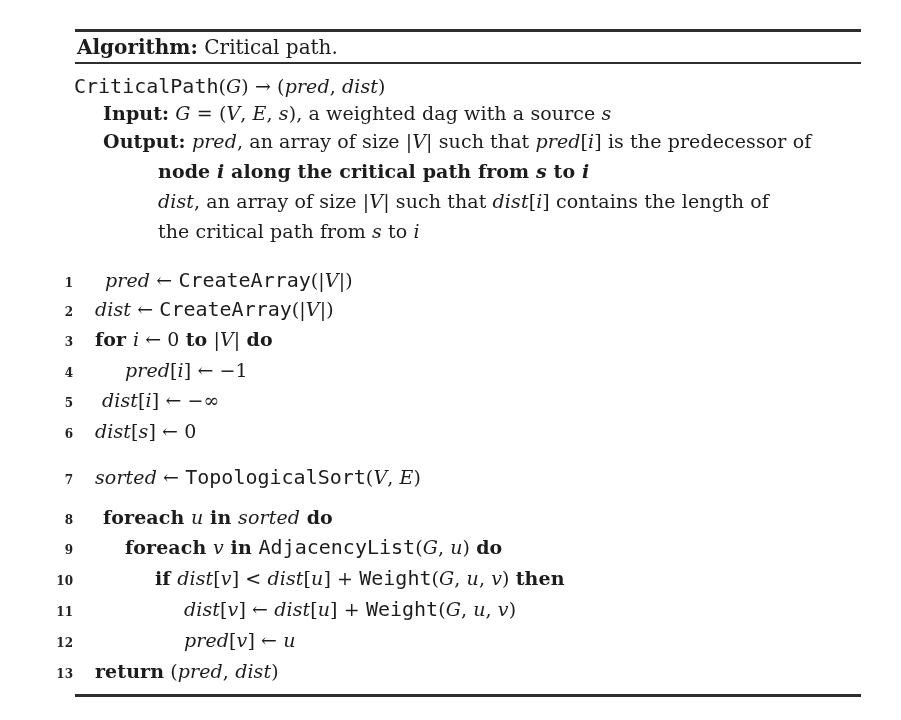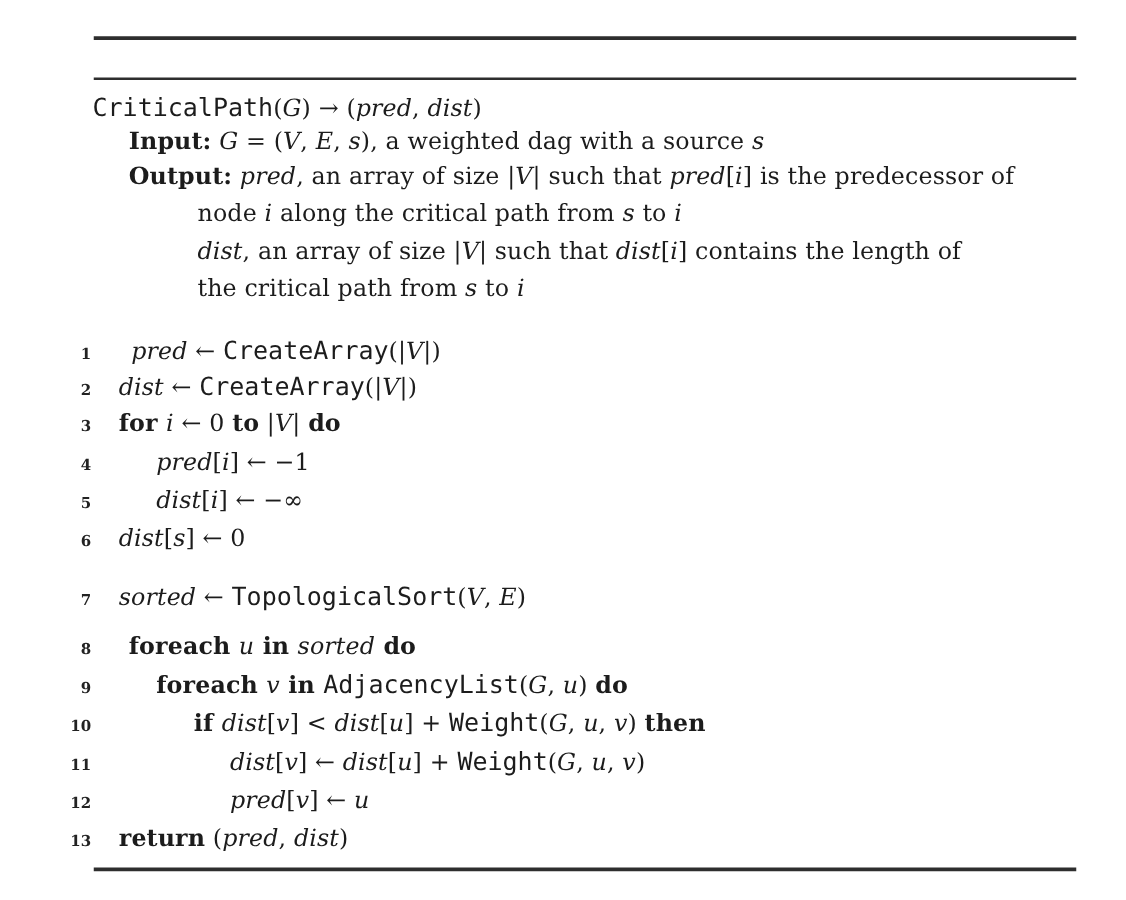--- a/index.html
+++ b/index.html
@@ -56,35 +56,36 @@
     color: #222222;
     letter-spacing: 0;
   }
   .cap-bold { font-weight: bold; }
 </style>
 </head>
 <body>
 
 <div id="canvas">
   <div id="rule-top" class="rule"></div>
+  <div id="caption-line"><span class="cap-bold">Algorithm:</span><span> Critical path.</span></div>
   <div id="rule-mid" class="rule"></div>
   <div id="header-block">
       <div class="line" style="left: 74px; top: 72px;"><span class="t-fn">CriticalPath</span><span class="t-txt">(</span><span class="t-var">G</span><span class="t-txt">) → (</span><span class="t-var">pred</span><span class="t-txt">, </span><span class="t-var">dist</span><span class="t-txt">)</span></div>
       <div class="line" style="left: 103px; top: 99px;"><span class="t-kw">Input:</span><span class="t-txt"> </span><span class="t-var">G</span><span class="t-txt"> = (</span><span class="t-var">V</span><span class="t-txt">, </span><span class="t-var">E</span><span class="t-txt">, </span><span class="t-var">s</span><span class="t-txt">), a weighted dag with a source </span><span class="t-var">s</span></div>
       <div class="line" style="left: 103px; top: 127px;"><span class="t-kw">Output:</span><span class="t-txt"> </span><span class="t-var">pred</span><span class="t-txt">, an array of size |</span><span class="t-var">V</span><span class="t-txt">| such that </span><span class="t-var">pred</span><span class="t-txt">[</span><span class="t-var">i</span><span class="t-txt">] is the predecessor of</span></div>
-      <div class="line" style="left: 158px; top: 157px;"><span class="t-txt">node </span><span class="t-var">i</span><span class="t-txt"> along the critical path from </span><span class="t-var">s</span><span class="t-txt"> to </span><span class="t-var">i</span></div>
+      <div class="line" style="left: 158px; top: 157px; font-weight: bold;"><span class="t-txt">node </span><span class="t-var">i</span><span class="t-txt"> along the critical path from </span><span class="t-var">s</span><span class="t-txt"> to </span><span class="t-var">i</span></div>
       <div class="line" style="left: 158px; top: 187px;"><span class="t-var">dist</span><span class="t-txt">, an array of size |</span><span class="t-var">V</span><span class="t-txt">| such that </span><span class="t-var">dist</span><span class="t-txt">[</span><span class="t-var">i</span><span class="t-txt">] contains the length of</span></div>
       <div class="line" style="left: 158px; top: 217px;"><span class="t-txt">the critical path from </span><span class="t-var">s</span><span class="t-txt"> to </span><span class="t-var">i</span></div>
     </div>
   <div id="code-block">
       <div class="line" style="left: 40px; top: 266px;"><span class="lineno">1</span><span style="margin-left: 32px;"><span class="t-var">pred</span><span class="t-txt"> ← </span><span class="t-fn">CreateArray</span><span class="t-txt">(|</span><span class="t-var">V</span><span class="t-txt">|)</span></span></div>
       <div class="line" style="left: 40px; top: 295px;"><span class="lineno">2</span><span style="margin-left: 22px;"><span class="t-var">dist</span><span class="t-txt"> ← </span><span class="t-fn">CreateArray</span><span class="t-txt">(|</span><span class="t-var">V</span><span class="t-txt">|)</span></span></div>
       <div class="line" style="left: 40px; top: 325px;"><span class="lineno">3</span><span style="margin-left: 22px;"><span class="t-kw">for </span><span class="t-var">i</span><span class="t-txt"> ← 0 </span><span class="t-kw">to</span><span class="t-txt"> |</span><span class="t-var">V</span><span class="t-txt">| </span><span class="t-kw">do</span></span></div>
       <div class="line" style="left: 40px; top: 356px;"><span class="lineno">4</span><span style="margin-left: 52px; text-align: center;"><span class="t-var">pred</span><span class="t-txt">[</span><span class="t-var">i</span><span class="t-txt">] ← −1</span></span></div>
-      <div class="line" style="left: 40px; top: 386px;"><span class="lineno">5</span><span style="margin-left: 52px;"><span class="t-var">dist</span><span class="t-txt">[</span><span class="t-var">i</span><span class="t-txt">] ← −∞</span></span></div>
+      <div class="line" style="left: 40px; top: 386px;"><span class="lineno">5</span><span style="margin-left: 29px;"><span class="t-var">dist</span><span class="t-txt">[</span><span class="t-var">i</span><span class="t-txt">] ← −∞</span></span></div>
       <div class="line" style="left: 40px; top: 417px;"><span class="lineno">6</span><span style="margin-left: 22px; text-align: right;"><span class="t-var">dist</span><span class="t-txt">[</span><span class="t-var">s</span><span class="t-txt">] ← 0</span></span></div>
       <div class="line" style="left: 40px; top: 463px;"><span class="lineno">7</span><span style="margin-left: 22px;"><span class="t-var">sorted</span><span class="t-txt"> ← </span><span class="t-fn">TopologicalSort</span><span class="t-txt">(</span><span class="t-var">V</span><span class="t-txt">, </span><span class="t-var">E</span><span class="t-txt">)</span></span></div>
       <div class="line" style="left: 40px; top: 503px;"><span class="lineno">8</span><span style="margin-left: 30px;"><span class="t-kw">foreach </span><span class="t-var">u</span><span class="t-kw"> in </span><span class="t-var">sorted</span><span class="t-kw"> do</span></span></div>
       <div class="line" style="left: 40px; top: 533px;"><span class="lineno">9</span><span style="margin-left: 52px;"><span class="t-kw">foreach </span><span class="t-var">v</span><span class="t-kw"> in </span><span class="t-fn">AdjacencyList</span><span class="t-txt">(</span><span class="t-var">G</span><span class="t-txt">, </span><span class="t-var">u</span><span class="t-txt">) </span><span class="t-kw">do</span></span></div>
       <div class="line" style="left: 40px; top: 564px;"><span class="lineno">10</span><span style="margin-left: 82px;"><span class="t-kw">if </span><span class="t-var">dist</span><span class="t-txt">[</span><span class="t-var">v</span><span class="t-txt">] &lt; </span><span class="t-var">dist</span><span class="t-txt">[</span><span class="t-var">u</span><span class="t-txt">] + </span><span class="t-fn">Weight</span><span class="t-txt">(</span><span class="t-var">G</span><span class="t-txt">, </span><span class="t-var">u</span><span class="t-txt">, </span><span class="t-var">v</span><span class="t-txt">) </span><span class="t-kw">then</span></span></div>
       <div class="line" style="left: 40px; top: 595px;"><span class="lineno">11</span><span style="margin-left: 111px;"><span class="t-var">dist</span><span class="t-txt">[</span><span class="t-var">v</span><span class="t-txt">] ← </span><span class="t-var">dist</span><span class="t-txt">[</span><span class="t-var">u</span><span class="t-txt">] + </span><span class="t-fn">Weight</span><span class="t-txt">(</span><span class="t-var">G</span><span class="t-txt">, </span><span class="t-var">u</span><span class="t-txt">, </span><span class="t-var">v</span><span class="t-txt">)</span></span></div>
       <div class="line" style="left: 40px; top: 626px;"><span class="lineno">12</span><span style="margin-left: 111px;"><span class="t-var">pred</span><span class="t-txt">[</span><span class="t-var">v</span><span class="t-txt">] ← </span><span class="t-var">u</span></span></div>
       <div class="line" style="left: 40px; top: 657px;"><span class="lineno">13</span><span style="margin-left: 22px;"><span class="t-kw">return</span><span class="t-txt"> (</span><span class="t-var">pred</span><span class="t-txt">, </span><span class="t-var">dist</span><span class="t-txt">)</span></span></div>
     </div>
   <div id="rule-bottom" class="rule"></div>

